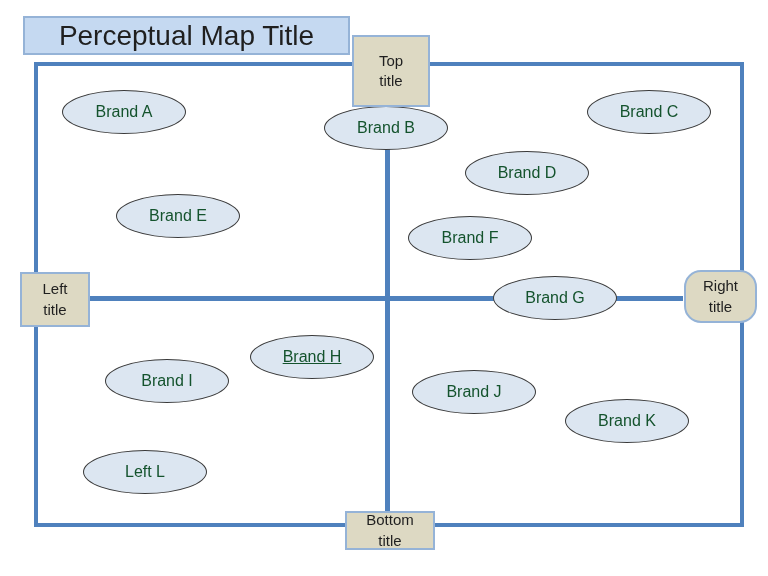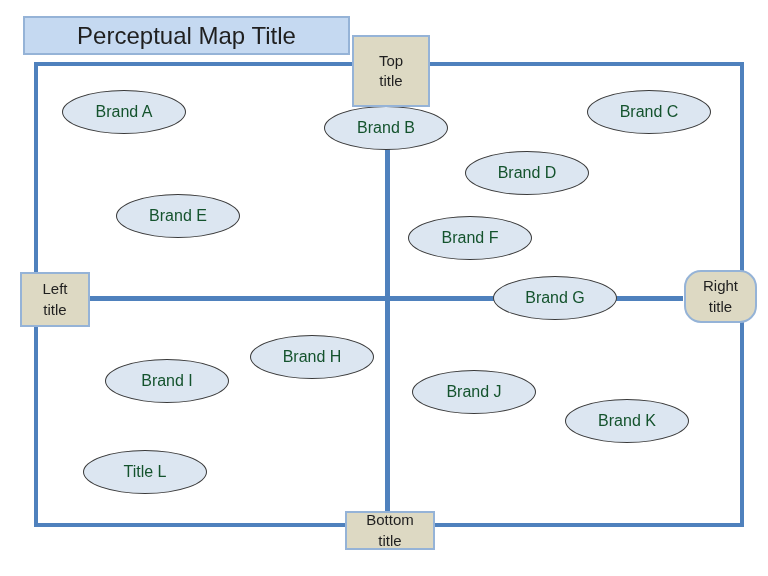--- a/index.html
+++ b/index.html
@@ -20,21 +20,21 @@
   .title-box {
     position: absolute;
     left: 23px; top: 16px;
     width: 327px; height: 39px;
     background: var(--title-fill, #c5d9f1);
     border: 2px solid var(--box-border-blue, #95b3d7);
     box-sizing: border-box;
     display: flex;
     align-items: center;
     justify-content: center;
-    font-size: 24px;
+    font-size: 28px;
     color: #1f1f1f;
   }
   .frame {
     position: absolute;
     left: 34px; top: 62px;
     width: 710px; height: 465px;
     border: 4px solid var(--line-blue, #4f81bd);
     box-sizing: border-box;
   }
   .axis-line { position: absolute; background: var(--line-blue, #4f81bd); }
@@ -102,20 +102,20 @@
   </div>
 
   <div id="brands">
       <div class="brand" style="left: 62px; top: 90px;">Brand A</div>
       <div class="brand" style="left: 324px; top: 106px;">Brand B</div>
       <div class="brand" style="left: 587px; top: 90px;">Brand C</div>
       <div class="brand" style="left: 465px; top: 151px;">Brand D</div>
       <div class="brand" style="left: 116px; top: 194px;">Brand E</div>
       <div class="brand" style="left: 408px; top: 216px;">Brand F</div>
       <div class="brand" style="left: 493px; top: 276px;">Brand G</div>
-      <div class="brand" style="left: 250px; top: 335px;">Brand H</div>
+      <div class="brand" style="left: 250px; top: 335px; text-decoration: underline;">Brand H</div>
       <div class="brand" style="left: 105px; top: 359px;">Brand I</div>
       <div class="brand" style="left: 412px; top: 370px;">Brand J</div>
       <div class="brand" style="left: 565px; top: 399px;">Brand K</div>
-      <div class="brand" style="left: 83px; top: 450px;">Title L</div>
+      <div class="brand" style="left: 83px; top: 450px;">Left L</div>
     </div>
 
 </div>
 
 </body></html>

